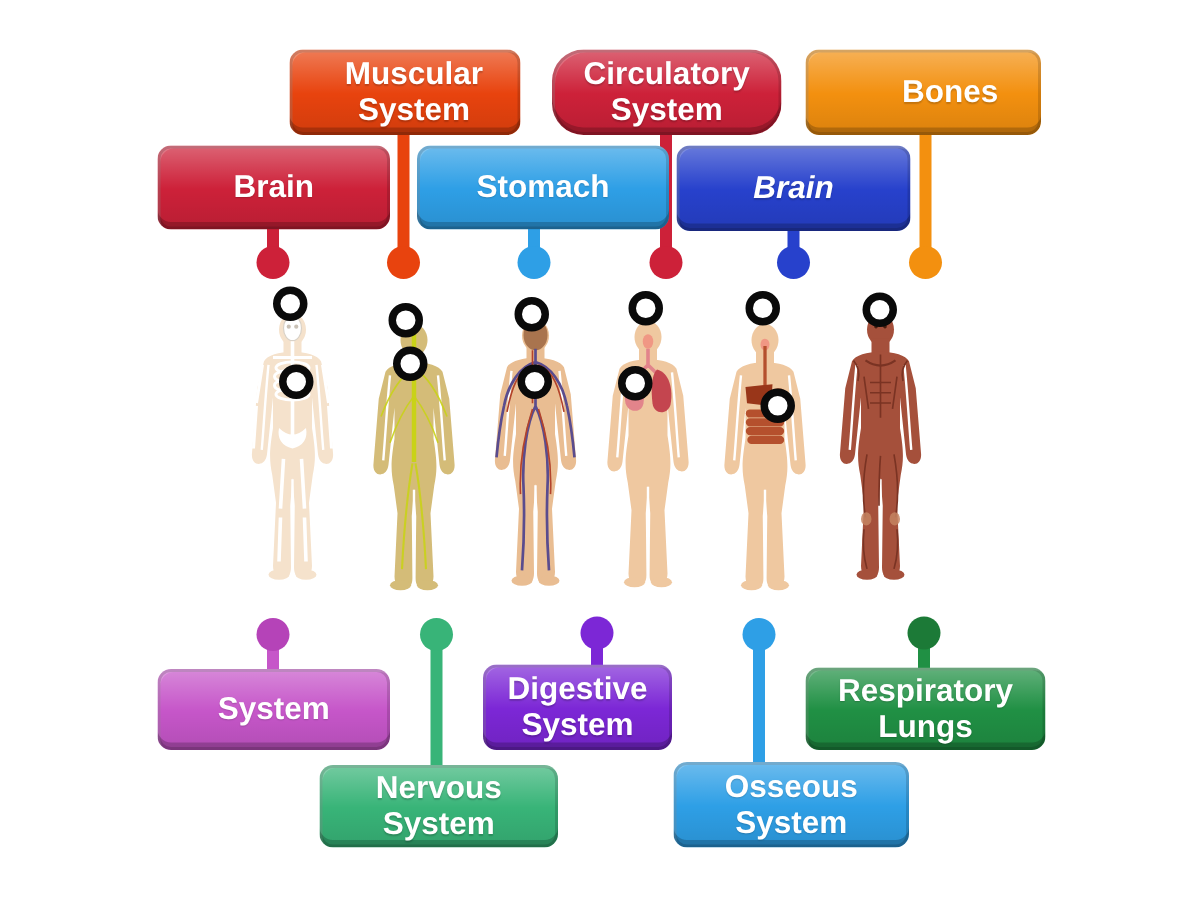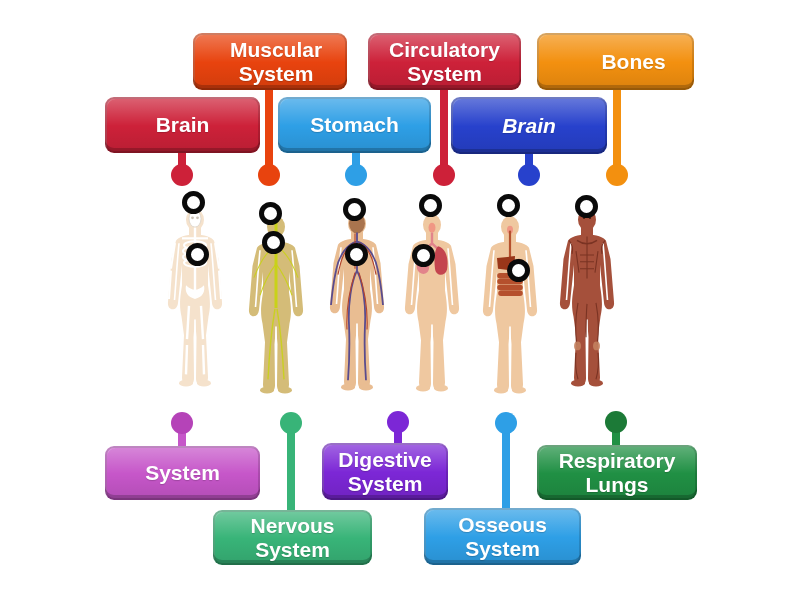--- a/index.html
+++ b/index.html
@@ -142,28 +142,28 @@
     <div class="label-dot" style="left: 171px; top: 164px;"></div>
   </div>
   <div class="pin" style="--c: #E8430E; --dotc: #E8430E;">
     <div class="label-box" style="left: 193px; top: 33px; width: 154px; height: 57px; padding-left: 20px;">
         <span>Muscular System</span>
       </div>
     <div class="label-stem" style="left: 265px; top: 84px; height: 91px;"></div>
     <div class="label-dot" style="left: 258px; top: 164px;"></div>
   </div>
   <div class="pin" style="--c: #2E9FE6; --dotc: #2E9FE6;">
-    <div class="label-box" style="left: 278px; top: 97px; width: 153px; height: 56px;">
+    <div class="label-box" style="left: 278px; top: 97px; width: 168px; height: 56px;">
         <span>Stomach</span>
       </div>
     <div class="label-stem" style="left: 352px; top: 147px; height: 28px;"></div>
     <div class="label-dot" style="left: 345px; top: 164px;"></div>
   </div>
   <div class="pin" style="--c: #CD2139; --dotc: #CD2139;">
-    <div class="label-box" style="left: 368px; top: 33px; width: 153px; height: 57px;">
+    <div class="label-box" style="left: 368px; top: 33px; width: 153px; height: 57px; border-radius: 21px;">
         <span>Circulatory System</span>
       </div>
     <div class="label-stem" style="left: 440px; top: 84px; height: 91px;"></div>
     <div class="label-dot" style="left: 433px; top: 164px;"></div>
   </div>
   <div class="pin" style="--c: #2741CC; --dotc: #2741CC;">
     <div class="label-box" style="left: 451px; top: 97px; width: 156px; height: 57px; font-style: italic;">
         <span>Brain</span>
       </div>
     <div class="label-stem" style="left: 525px; top: 148px; height: 27px;"></div>
@@ -191,21 +191,21 @@
     <div class="label-dot" style="left: 280px; top: 412px;"></div>
   </div>
   <div class="pin" style="--c: #7C27D6; --dotc: #7C27D6;">
     <div class="label-box" style="left: 322px; top: 443px; width: 126px; height: 57px;">
         <span>Digestive System</span>
       </div>
     <div class="label-stem" style="left: 394px; top: 422px; height: 27px;"></div>
     <div class="label-dot" style="left: 387px; top: 411px;"></div>
   </div>
   <div class="pin" style="--c: #2E9FE6; --dotc: #2E9FE6;">
-    <div class="label-box" style="left: 424px; top: 508px; width: 157px; height: 57px;">
+    <div class="label-box" style="left: 449px; top: 508px; width: 157px; height: 57px;">
         <span>Osseous System</span>
       </div>
     <div class="label-stem" style="left: 502px; top: 423px; height: 91px;"></div>
     <div class="label-dot" style="left: 495px; top: 412px;"></div>
   </div>
   <div class="pin" style="--c: #209044; --dotc: #1C7A37;">
     <div class="label-box" style="left: 537px; top: 445px; width: 160px; height: 55px;">
         <span>Respiratory Lungs</span>
       </div>
     <div class="label-stem" style="left: 612px; top: 422px; height: 29px;"></div>

